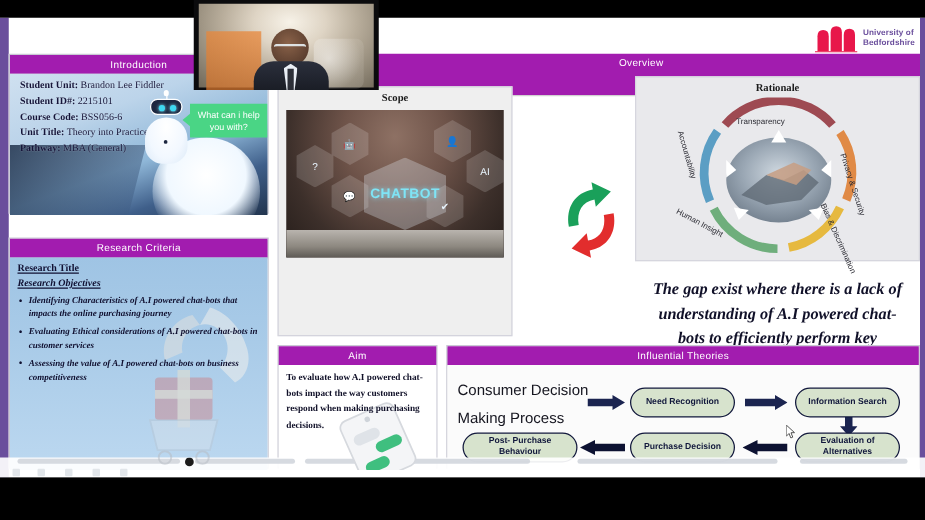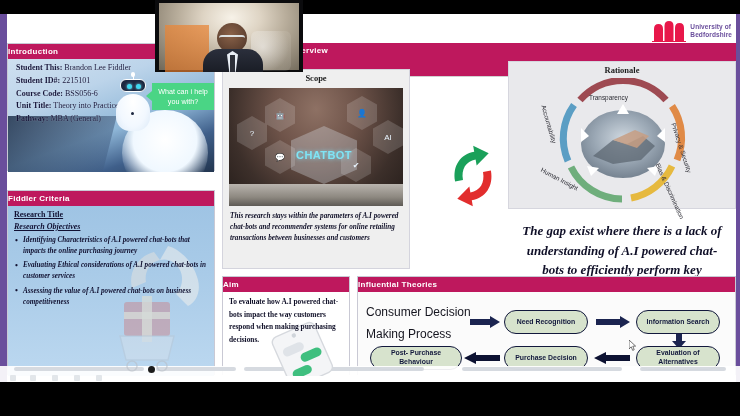--- a/index.html
+++ b/index.html
@@ -42,25 +42,26 @@
   #logo-mark { display: block; }
   #logo-text {
     font-family: "Liberation Sans", sans-serif;
     font-size: 6.5px; line-height: 1.25;
     color: #6a4e9c; font-weight: 600;
     letter-spacing: .1px;
   }
 
   
   .banner {
-    background: #be185d;
+    background: #a21caf;
     color: #ffffff;
     font-family: "Liberation Sans", sans-serif;
-    font-weight: bold;
+    font-weight: normal;
     font-size: 8px;
+    text-align: center;
     letter-spacing: .3px;
     padding: 3px 0 3px 0;
     position: relative;
     box-shadow: 0 1px 0 rgba(0,0,0,.18);
   }
   .plain-title {
     font-family: "Liberation Serif", serif;
     font-weight: bold;
     font-size: 8.5px;
     color: #1b1b1b;
@@ -491,21 +492,21 @@
     </div>
 
     <div id="overview-banner" class="banner">Overview</div>
 
     <section id="introduction">
       <div class="banner">Introduction</div>
       <div id="intro-body">
 
         <div id="intro-fields">
           <div class="field-row">
-            <span class="k">Student This:</span>
+            <span class="k">Student Unit:</span>
             <span class="v">Brandon Lee Fiddler</span>
           </div>
           <div class="field-row">
             <span class="k">Student ID#:</span>
             <span class="v">2215101</span>
           </div>
           <div class="field-row">
             <span class="k">Course Code:</span>
             <span class="v">BSS056-6</span>
           </div>
@@ -528,21 +529,21 @@
           <div id="robot-body">
             <span id="robot-dot"></span>
           </div>
         </div>
 
         <div id="bubble">What can i help you with?</div>
       </div>
     </section>
 
     <section id="research-criteria">
-      <div class="banner">Fiddler Criteria</div>
+      <div class="banner">Research Criteria</div>
       <div id="rc-body">
 
         <svg id="rc-watermark" viewBox="0 0 108 128">
           <path d="M70 2 C84 6 96 20 100 36 C103 48 98 58 90 62 L78 50 C84 44 86 34 82 26 C78 18 70 14 62 16 Z" fill="#f3f0ec" opacity=".95"></path>
           <path d="M62 16 C52 18 46 28 48 38 L34 44 C30 28 40 12 56 8 Z" fill="#e8e3dd" opacity=".9"></path>
           <rect x="26" y="58" width="46" height="34" rx="3" fill="#d9534f" opacity=".55"></rect>
           <rect x="44" y="52" width="10" height="46" fill="#f2e4c8" opacity=".8"></rect>
           <rect x="26" y="68" width="46" height="7" fill="#f2e4c8" opacity=".8"></rect>
           <path d="M22 92 L76 92 L70 116 L28 116 Z" fill="#dfe3e8" opacity=".6" stroke="#b8bec6" stroke-width="1.4"></path>
           <circle cx="34" cy="122" r="5" fill="none" stroke="#b8bec6" stroke-width="1.6"></circle>
@@ -568,21 +569,20 @@
         <div class="hexcell" style="left:36px; top:10px;">🤖</div>
         <div class="hexcell" style="left:36px; top:52px;">💬</div>
         <div class="hexcell" style="left:118px; top:8px;">👤</div>
         <div class="hexcell" style="left:144px; top:32px;">AI</div>
         <div class="hexcell" style="left:112px; top:60px;">✔</div>
         <div id="hex-center">
           <span id="chatbot-word">CHATBOT</span>
         </div>
         <div id="keyboard-bar"></div>
       </div>
-      <div id="scope-caption">This research stays within the parameters of A.I powered chat-bots and recommender systems for online retailing transactions between businesses and customers</div>
     </section>
 
     <div id="exchange-arrows">
       <svg width="54" height="66" viewBox="0 0 54 66">
         <path d="M6 36 C6 20 16 10 30 10 L30 4 L44 14 L30 24 L30 18 C20 18 14 25 14 36 Z" fill="#1aa05a" transform="rotate(-10 27 20)"></path>
         <path d="M48 32 C48 48 38 58 24 58 L24 64 L10 54 L24 44 L24 50 C34 50 40 43 40 32 Z" fill="#e22d2d" transform="rotate(-10 27 48)"></path>
       </svg>
     </div>
 
     <section id="rationale">

